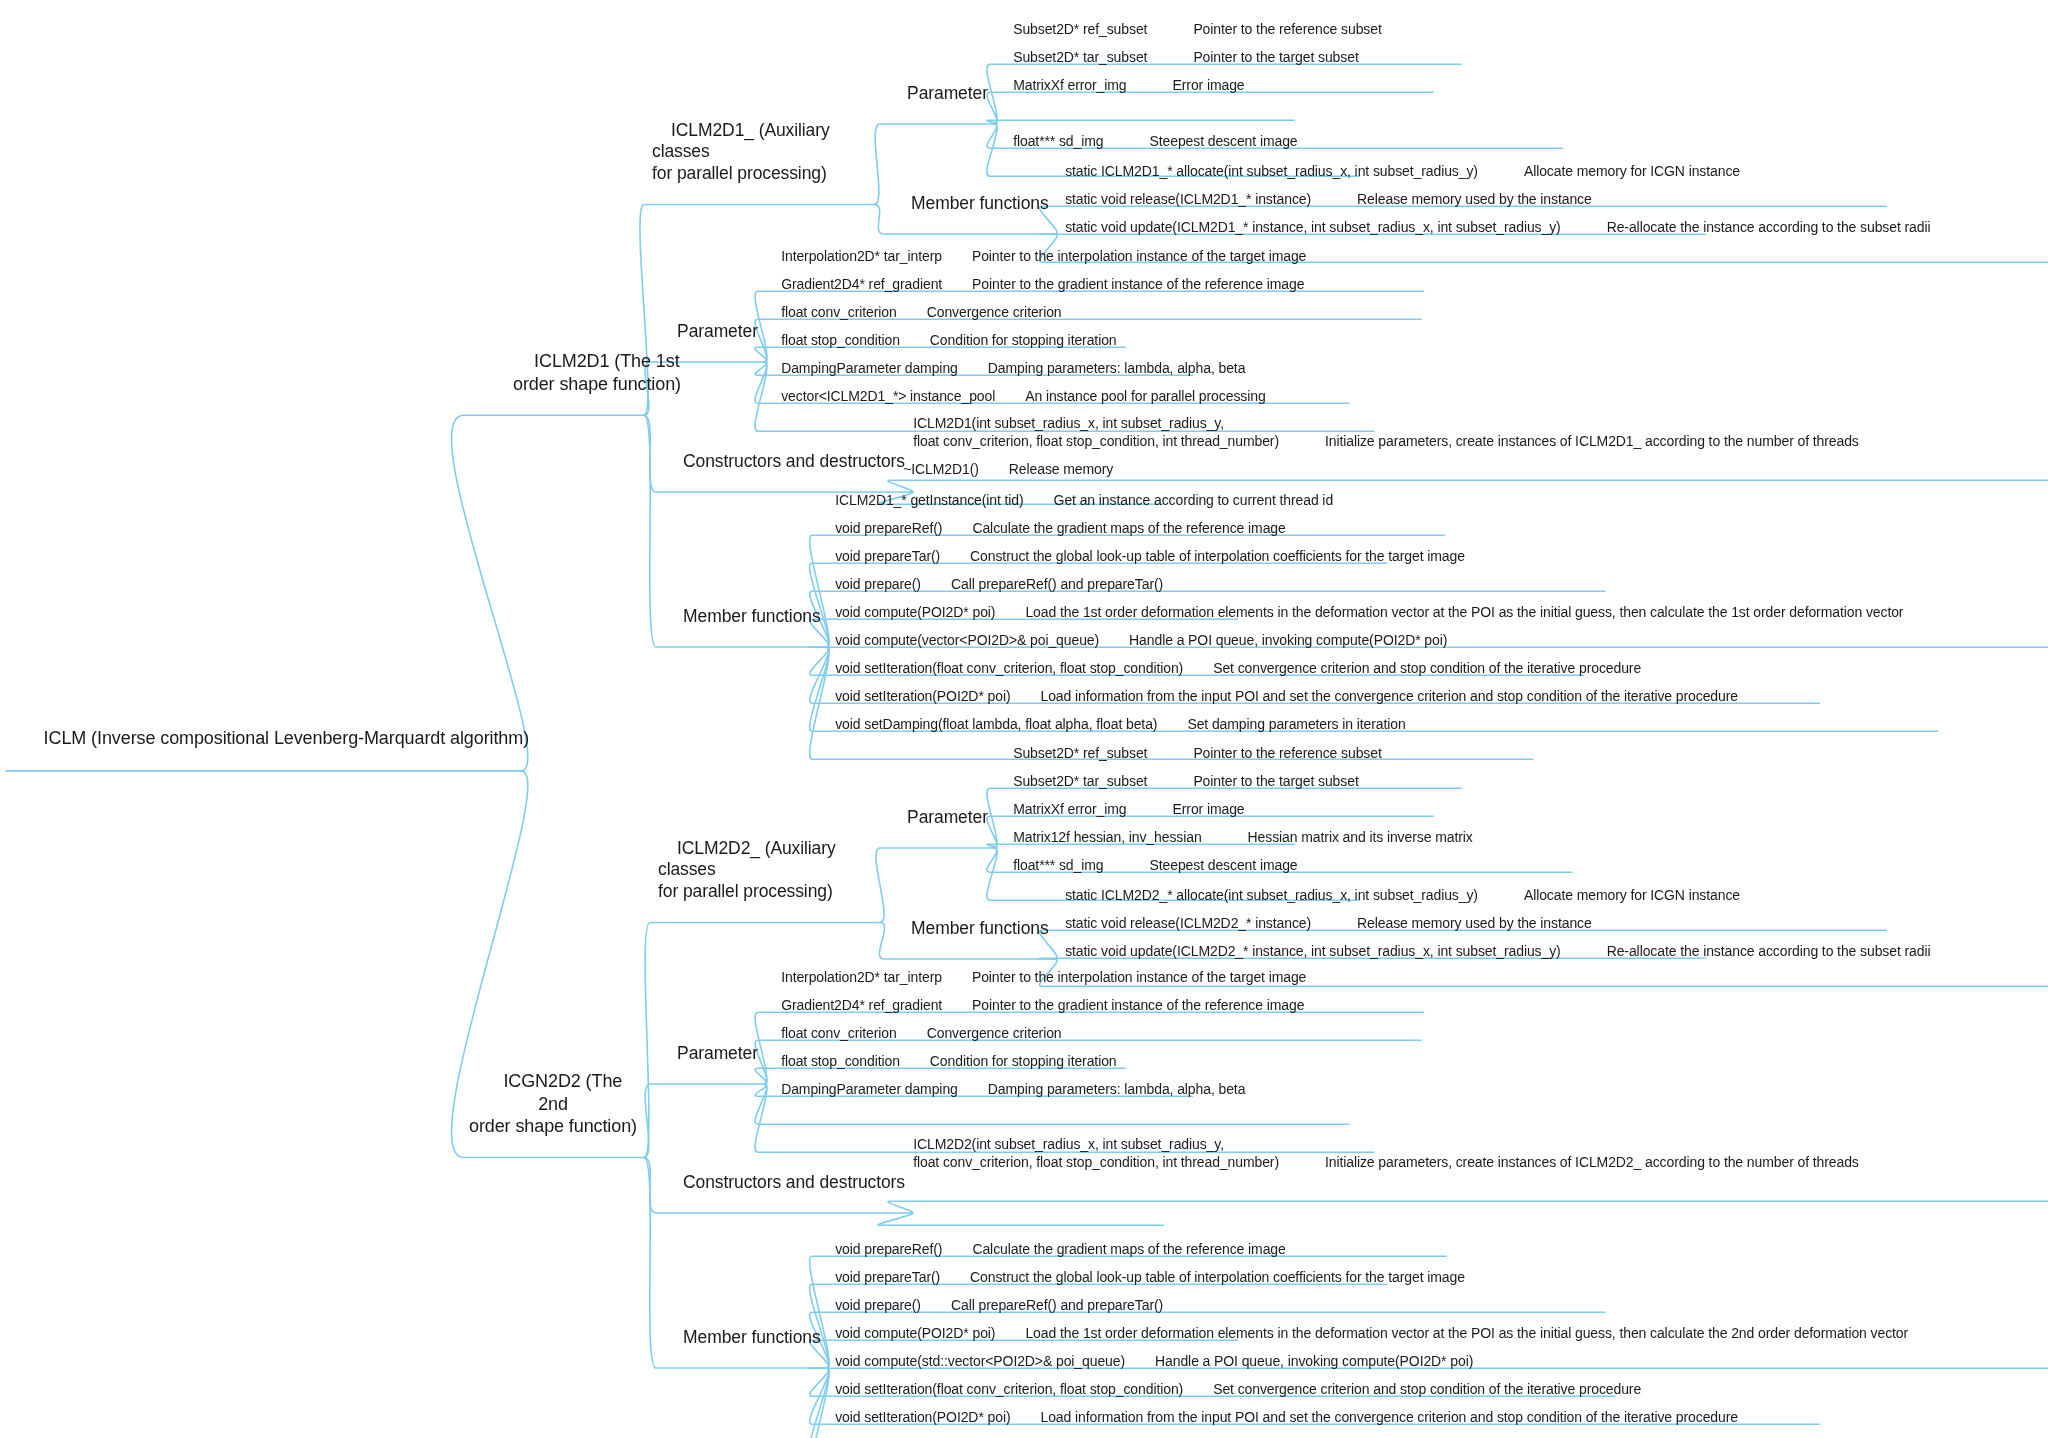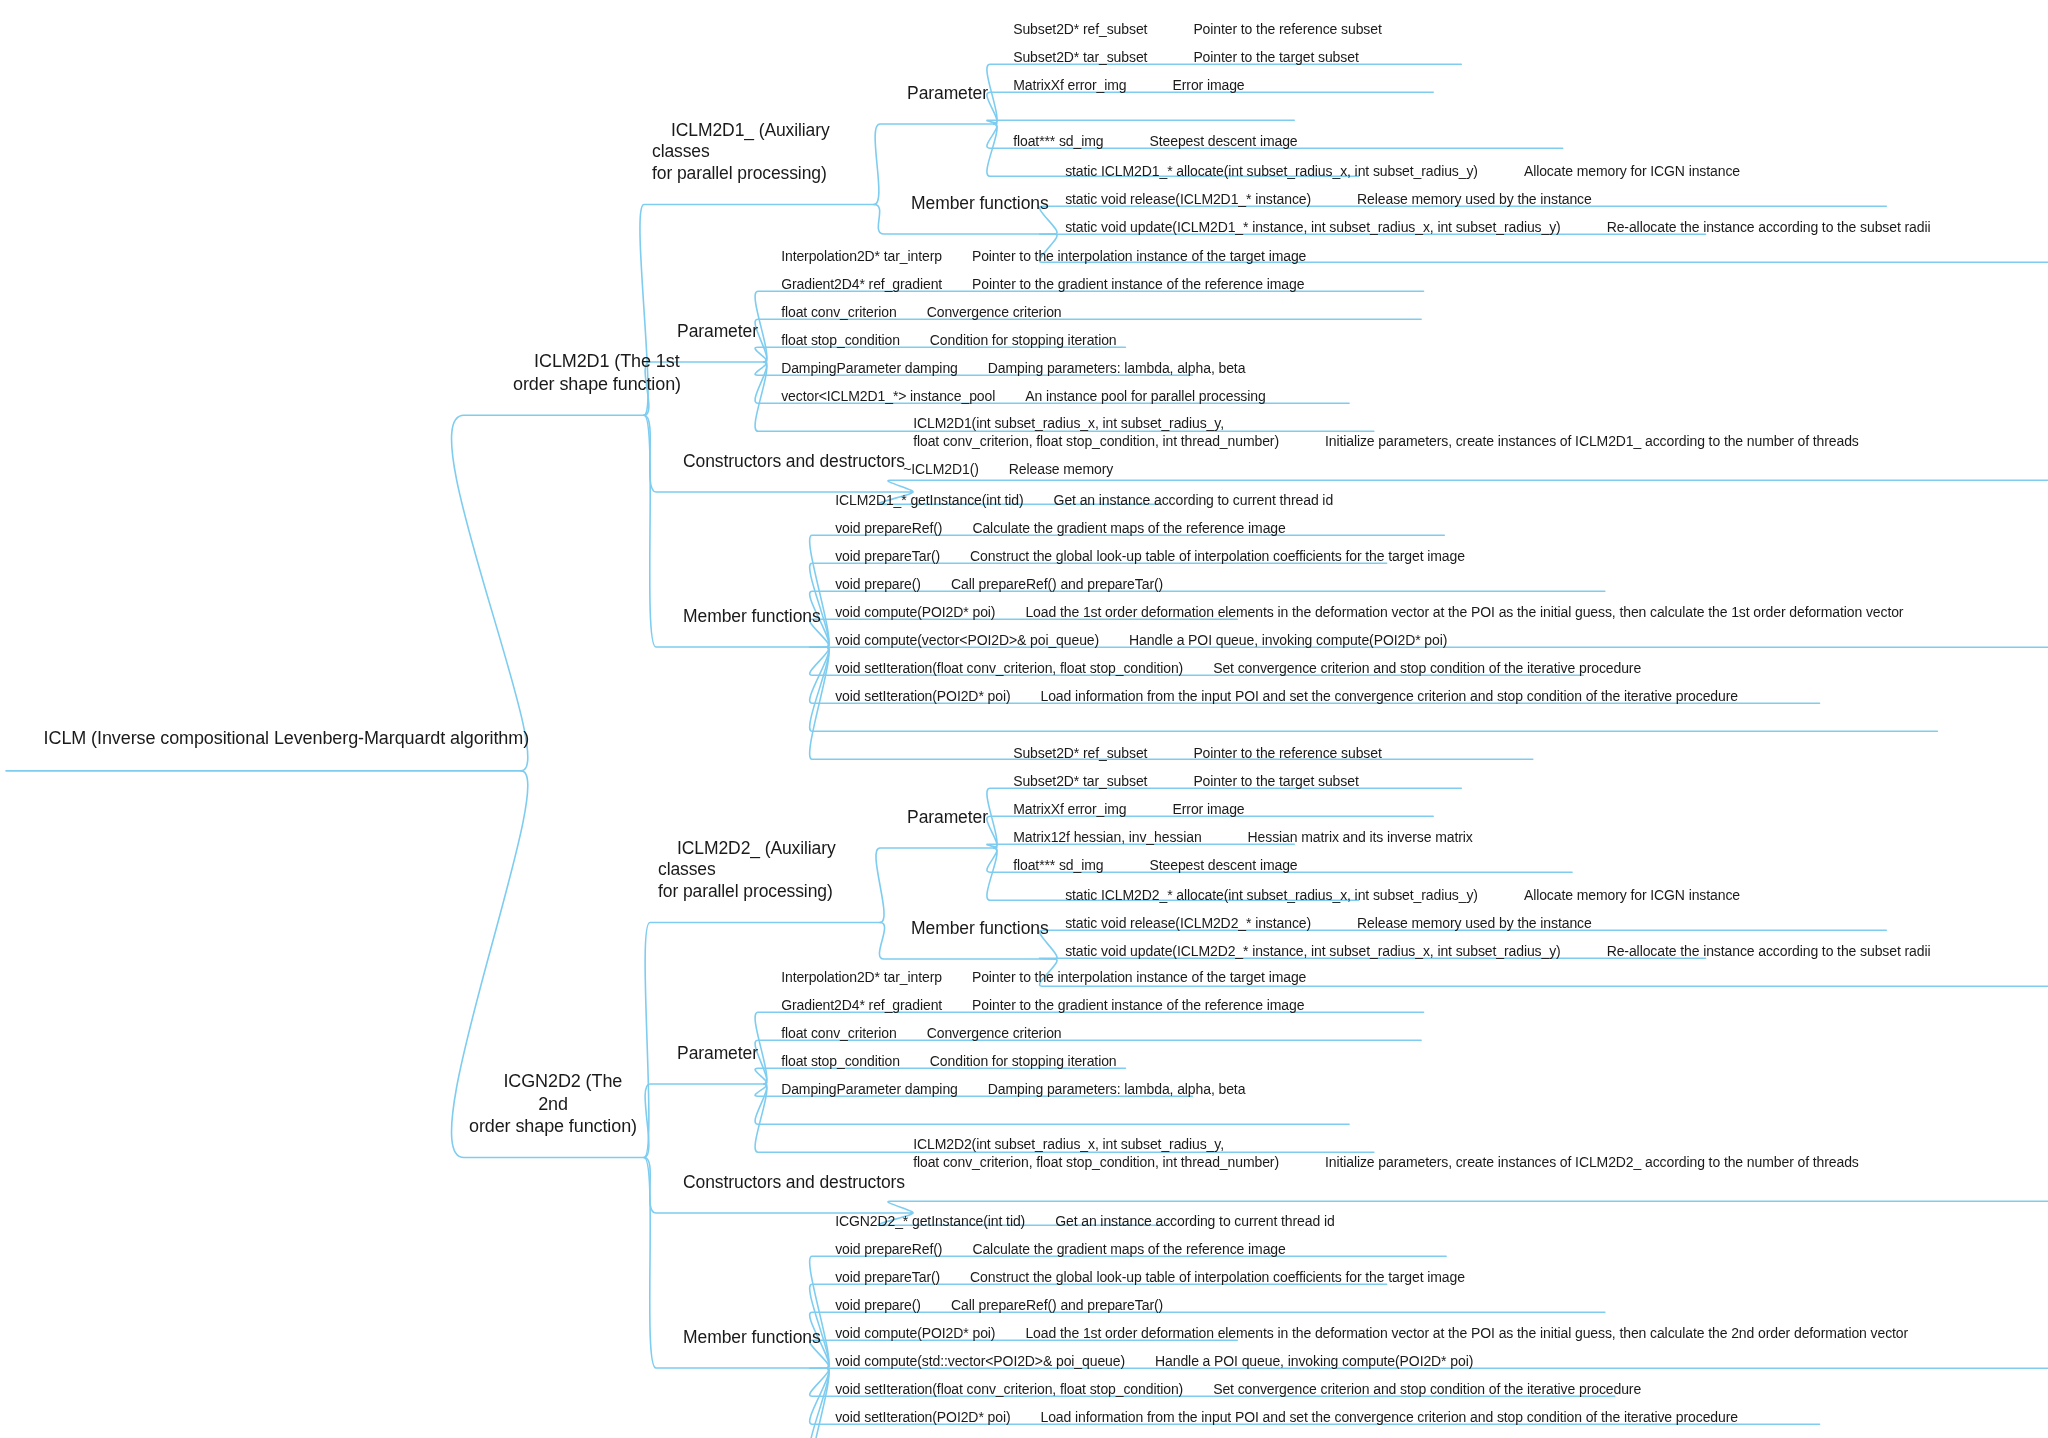--- a/index.html
+++ b/index.html
@@ -216,20 +216,23 @@
   </div>
   <div class="node leaf" style="left:820px; top:615px;">
     <span class="lbl">void compute(vector&lt;POI2D&gt;&amp; poi_queue)</span><span class="gap-m"></span><span class="desc">Handle a POI queue, invoking compute(POI2D* poi)</span>
   </div>
   <div class="node leaf" style="left:820px; top:643px;">
     <span class="lbl">void setIteration(float conv_criterion, float stop_condition)</span><span class="gap-m"></span><span class="desc">Set convergence criterion and stop condition of the iterative procedure</span>
   </div>
   <div class="node leaf" style="left:820px; top:671px;">
     <span class="lbl">void setIteration(POI2D* poi)</span><span class="gap-m"></span><span class="desc">Load information from the input POI and set the convergence criterion and stop condition of the iterative procedure</span>
   </div>
+  <div class="node leaf" style="left:820px; top:699px;">
+    <span class="lbl">void setDamping(float lambda, float alpha, float beta)</span><span class="gap-m"></span><span class="desc">Set damping parameters in iteration</span>
+  </div>
 
   <div class="node lvl1 two-line" style="left:468px; top:1048px; width:170px; text-align:center;">
     <span style="white-space:pre-line;">ICGN2D2 (The 2nd
 order shape function)</span>
   </div>
 
   <div class="node lvl2 two-line" style="left:658px; top:816px; width:216px;">
     <span style="white-space:pre-line;">ICLM2D2_ (Auxiliary classes
 for parallel processing)</span>
   </div>
@@ -294,23 +297,20 @@
 
   <div class="node leaf two-line" style="left:898px; top:1119px;">
     <span class="lbl" style="white-space:pre-line; vertical-align:bottom;">ICLM2D2(int subset_radius_x, int subset_radius_y,
 float conv_criterion, float stop_condition, int thread_number)</span><span class="gap-l"></span><span class="desc" style="vertical-align:bottom;">Initialize parameters, create instances of ICLM2D2_ according to the number of threads</span>
   </div>
 
   <div class="node lvl2" style="left:664px; top:1306px;">
     <span>Member functions</span>
   </div>
 
-  <div class="node leaf" style="left:820px; top:1196px;">
-    <span class="lbl">ICGN2D2_* getInstance(int tid)</span><span class="gap-m"></span><span class="desc">Get an instance according to current thread id</span>
-  </div>
   <div class="node leaf" style="left:820px; top:1224px;">
     <span class="lbl">void prepareRef()</span><span class="gap-m"></span><span class="desc">Calculate the gradient maps of the reference image</span>
   </div>
   <div class="node leaf" style="left:820px; top:1252px;">
     <span class="lbl">void prepareTar()</span><span class="gap-m"></span><span class="desc">Construct the global look-up table of interpolation coefficients for the target image</span>
   </div>
   <div class="node leaf" style="left:820px; top:1280px;">
     <span class="lbl">void prepare()</span><span class="gap-m"></span><span class="desc">Call prepareRef() and prepareTar()</span>
   </div>
   <div class="node leaf" style="left:820px; top:1308px;">

